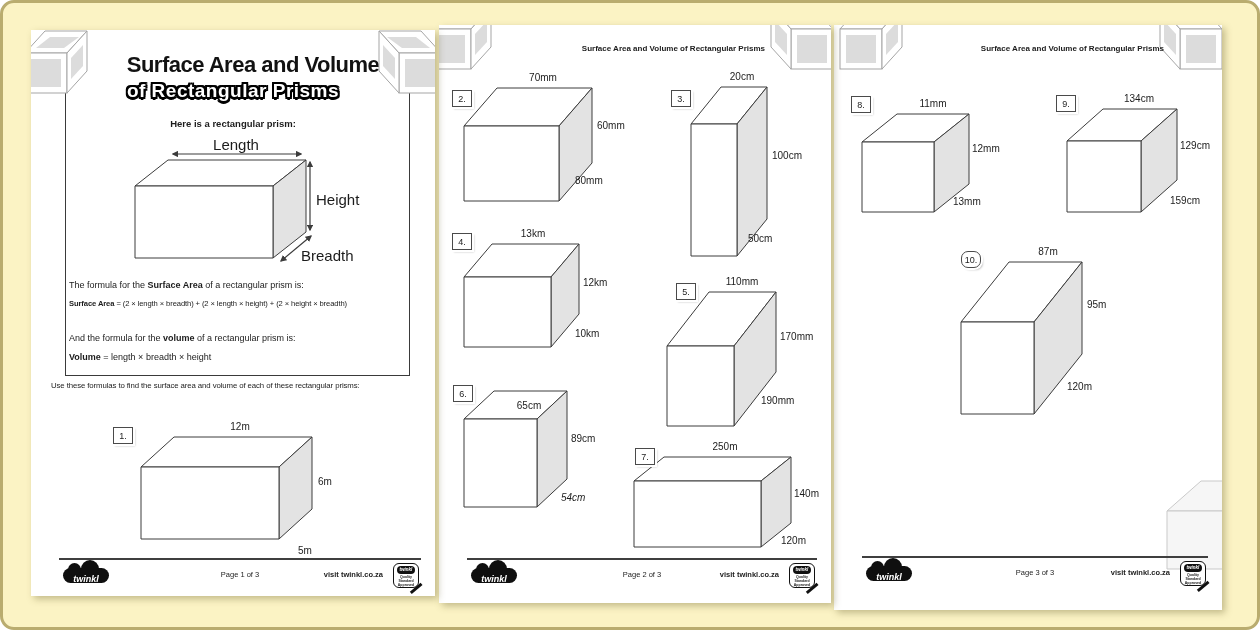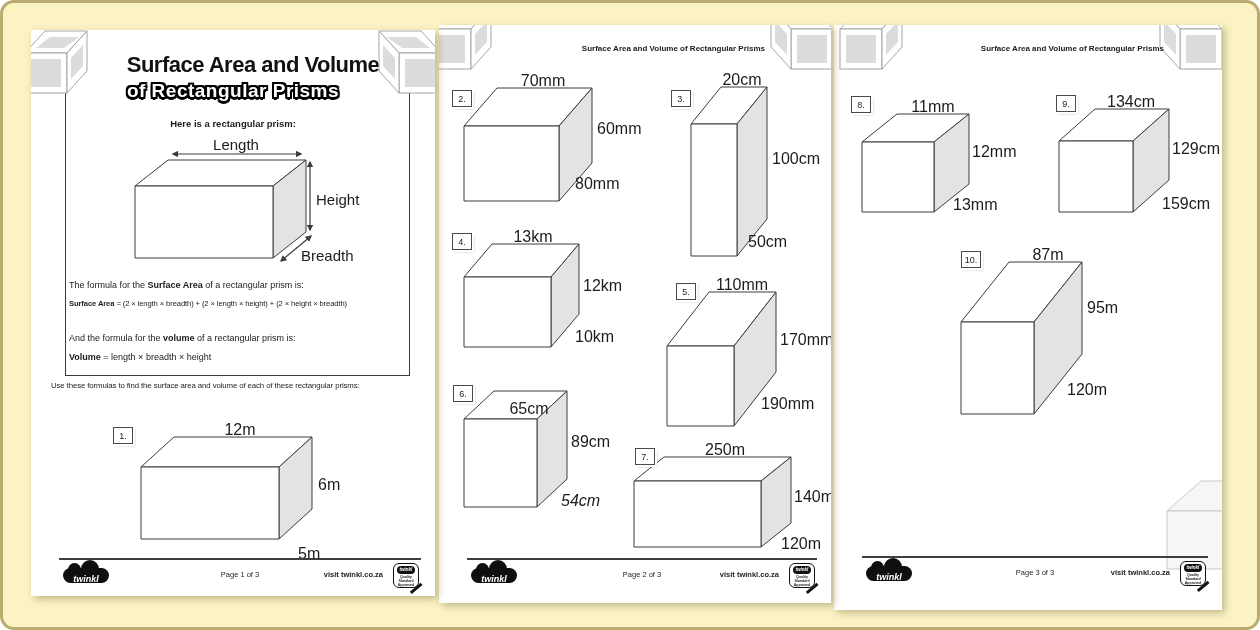--- a/index.html
+++ b/index.html
@@ -33,21 +33,21 @@
   .intro-line{position:absolute;left:0;right:0;text-align:center;
     font-weight:bold;font-size:9.5px;}
   .fline{position:absolute;left:38px;right:26px;font-size:9px;white-space:nowrap;}
   .fline.small{font-size:7.6px;letter-spacing:-0.1px;}
   .instruction{position:absolute;left:20px;right:10px;font-size:7.8px;
     letter-spacing:-0.1px;white-space:nowrap;}
 
   .phead{position:absolute;top:19px;font-size:8px;font-weight:bold;z-index:5;}
 
   .prism{position:absolute;}
-  .prism .lbl{position:absolute;font-size:16px;white-space:nowrap;}
+  .prism .lbl{position:absolute;font-size:10px;white-space:nowrap;}
   .prism .lbl.top{transform:translateX(-50%);}
   .qnum{position:absolute;min-width:14px;height:15px;padding:0 2px;background:#fff;
     border:1px solid #4a4a4a;box-shadow:0 0 0 2px #fff,2px 2px 2px rgba(0,0,0,.25);
     font-size:9px;display:flex;align-items:center;justify-content:center;z-index:3;}
 
   .hero{position:absolute;}
   .hero .lbl{position:absolute;font-size:15px;white-space:nowrap;}
   .hero .lbl.top{transform:translateX(-50%);}
   .hero svg line{stroke:#3c3c3c;stroke-width:1.2;}
   .face{fill:#ffffff;stroke:#3c3c3c;stroke-width:1;stroke-linejoin:round;}
@@ -273,32 +273,32 @@
           <polygon points="1,29 36,1 108,1 73,29" fill="#ffffff" stroke="#3c3c3c" stroke-width="1" stroke-linejoin="round"></polygon>
           <polygon points="73,29 108,1 108,71 73,99" fill="#e3e3e3" stroke="#3c3c3c" stroke-width="1" stroke-linejoin="round"></polygon>
           <polygon points="1,29 73,29 73,99 1,99" fill="#ffffff" stroke="#3c3c3c" stroke-width="1" stroke-linejoin="round"></polygon>
         </svg>
       <span class="lbl top" style="left:72px;top:-15px;">11mm</span>
       <span class="lbl" style="left:111px;top:30px;">12mm</span>
       <span class="lbl" style="left:92px;top:83px;">13mm</span>
     </div>
 
     <span class="qnum" style="left:222px;top:70px;">9.</span>
-    <div class="prism" style="left:224px;top:83px;">
+    <div class="prism" style="left:232px;top:83px;">
       <svg width="112" height="105" viewBox="0 0 112 105">
           <polygon points="1,33 37,1 111,1 75,33" fill="#ffffff" stroke="#3c3c3c" stroke-width="1" stroke-linejoin="round"></polygon>
           <polygon points="75,33 111,1 111,72 75,104" fill="#e3e3e3" stroke="#3c3c3c" stroke-width="1" stroke-linejoin="round"></polygon>
           <polygon points="1,33 75,33 75,104 1,104" fill="#ffffff" stroke="#3c3c3c" stroke-width="1" stroke-linejoin="round"></polygon>
         </svg>
       <span class="lbl top" style="left:73px;top:-15px;">134cm</span>
       <span class="lbl" style="left:114px;top:32px;">129cm</span>
       <span class="lbl" style="left:104px;top:87px;">159cm</span>
     </div>
 
-    <span class="qnum" style="left:127px;top:226px;">10.</span>
+    <span class="qnum" style="left:127px;top:226px;border-radius:7px;">10.</span>
     <div class="prism" style="left:126px;top:236px;">
       <svg width="123" height="154" viewBox="0 0 123 154">
           <polygon points="1,61 49,1 122,1 74,61" fill="#ffffff" stroke="#3c3c3c" stroke-width="1" stroke-linejoin="round"></polygon>
           <polygon points="74,61 122,1 122,93 74,153" fill="#e3e3e3" stroke="#3c3c3c" stroke-width="1" stroke-linejoin="round"></polygon>
           <polygon points="1,61 74,61 74,153 1,153" fill="#ffffff" stroke="#3c3c3c" stroke-width="1" stroke-linejoin="round"></polygon>
         </svg>
       <span class="lbl top" style="left:88px;top:-15px;">87m</span>
       <span class="lbl" style="left:127px;top:38px;">95m</span>
       <span class="lbl" style="left:107px;top:120px;">120m</span>
     </div>

